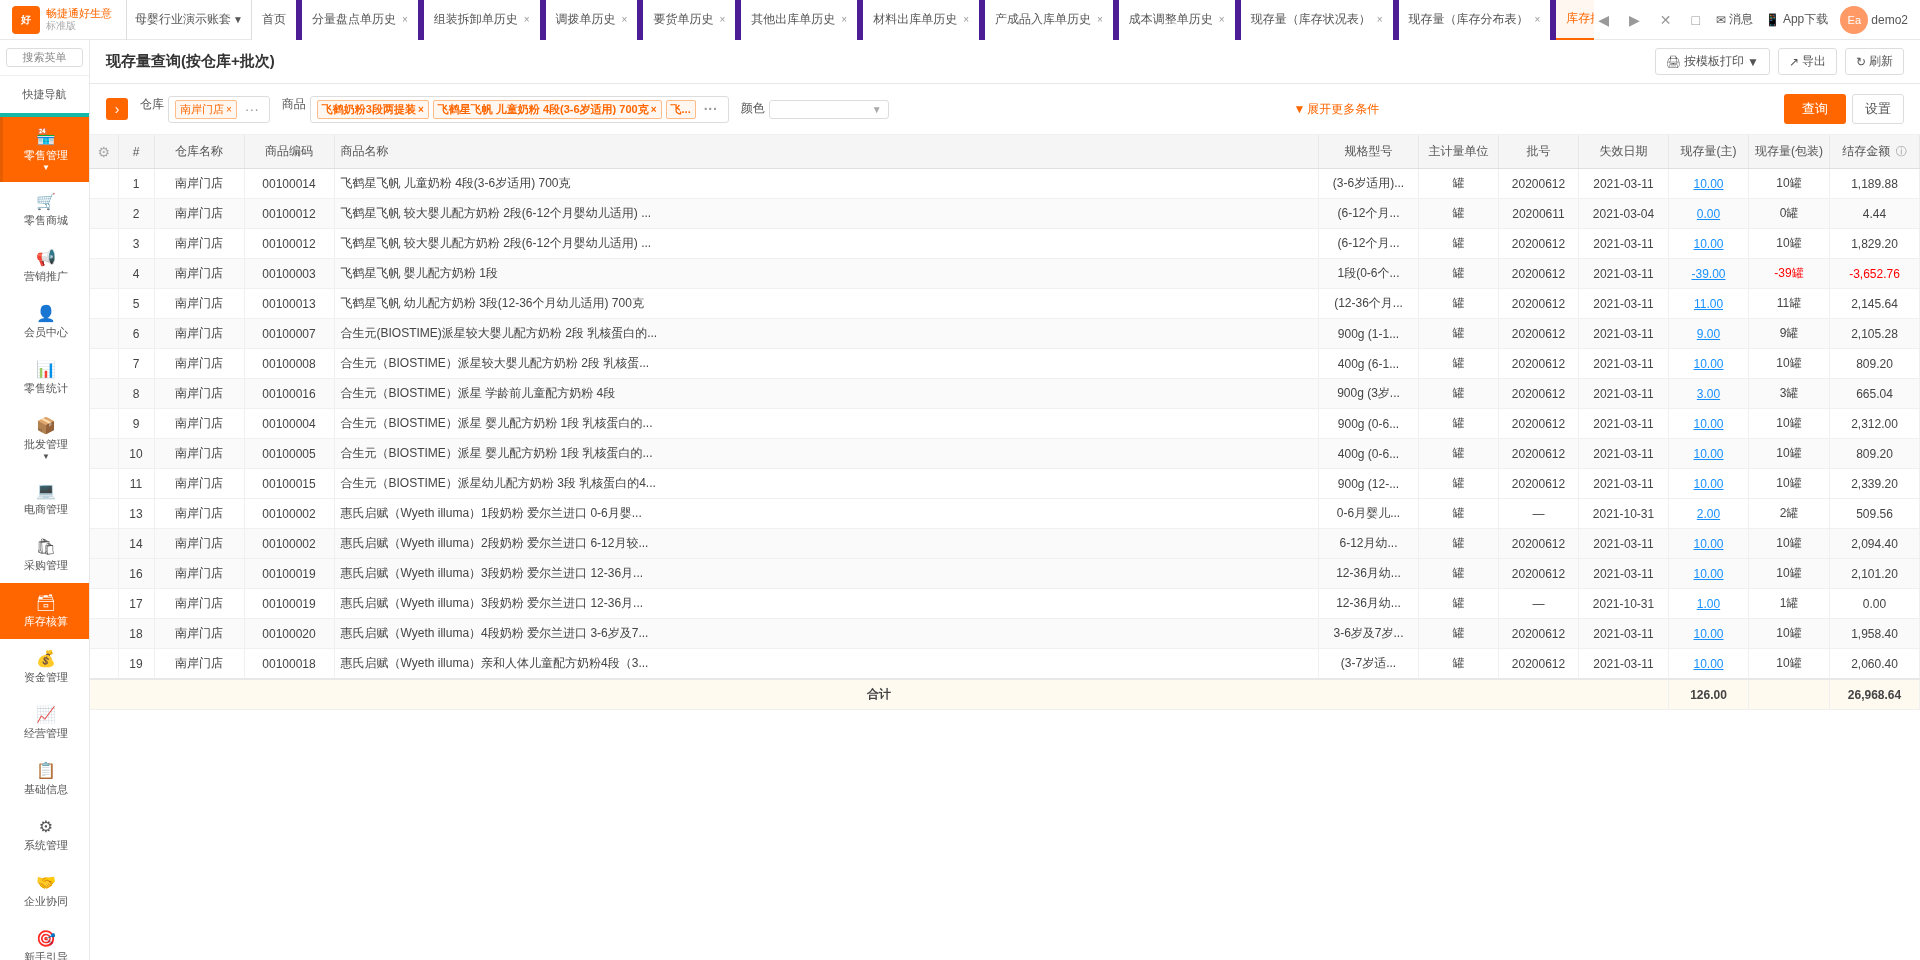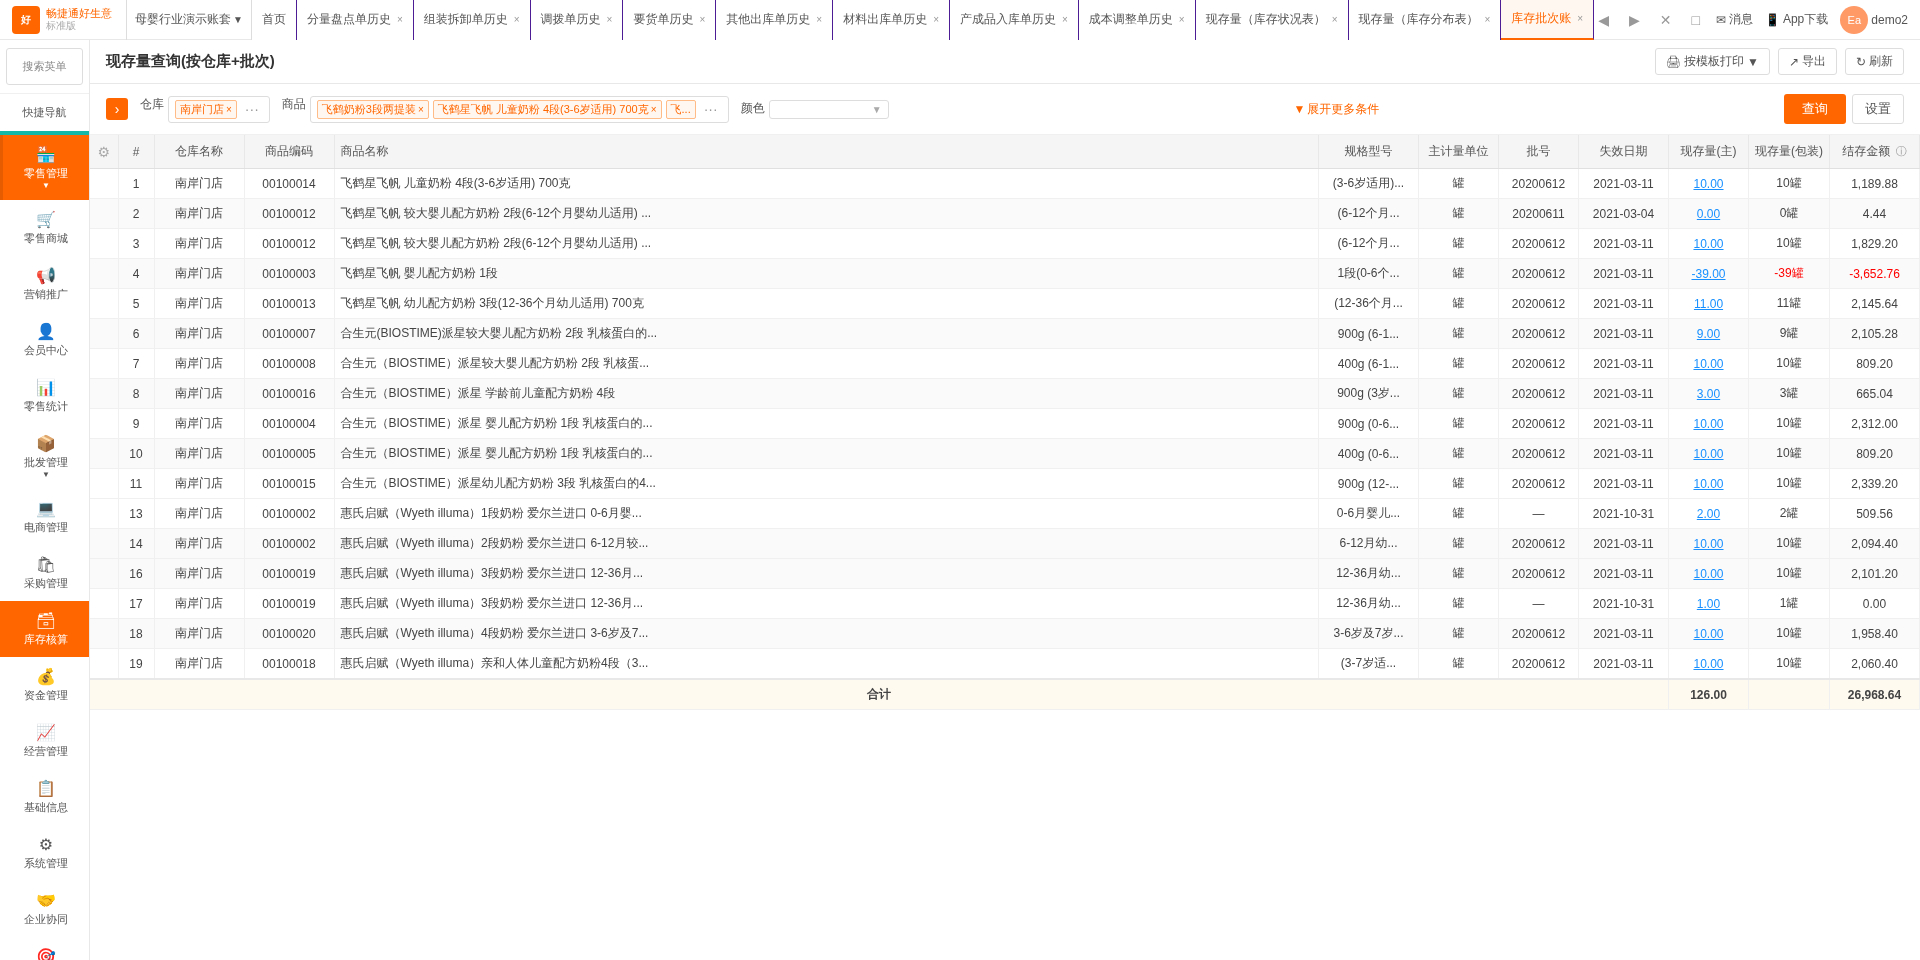--- a/index.html
+++ b/index.html
@@ -9,37 +9,37 @@
     .top-bar {
       display: flex; align-items: center; background: #fff; height: 40px;
       border-bottom: 1px solid #e8e8e8; padding: 0 12px; justify-content: space-between;
     }
     .logo-area { display: flex; align-items: center; gap: 6px; min-width: 90px; }
     .logo-icon { width: 28px; height: 28px; background: #ff6600; border-radius: 4px; display: flex; align-items: center; justify-content: center; color: #fff; font-size: 10px; font-weight: bold; }
     .logo-text { font-size: 11px; color: #ff6600; line-height: 1.2; }
     .tabs-area { display: flex; align-items: center; flex: 1; overflow: hidden; height: 40px; }
     .tab-item {
       display: flex; align-items: center; padding: 4px 10px; height: 40px;
-      border-right: 1px solid #4c1d95; white-space: nowrap; font-size: 12px;
+      border-right: 6px solid #4c1d95; white-space: nowrap; font-size: 12px;
       cursor: pointer; color: #555; background: #fff; position: relative;
     }
     .tab-item.active { background: #fff7f0; color: #ff6600; border-bottom: 2px solid #ff6600; }
     .tab-item .tab-close { margin-left: 6px; color: #999; font-size: 10px; cursor: pointer; }
     .top-right { display: flex; align-items: center; gap: 12px; font-size: 12px; color: #555; }
     .top-right-item { display: flex; align-items: center; gap: 3px; cursor: pointer; }
     .avatar { width: 28px; height: 28px; border-radius: 50%; background: #ff9966; display: flex; align-items: center; justify-content: center; color: #fff; font-size: 11px; }
     .tab-nav-btn { padding: 0 4px; cursor: pointer; color: #999; font-size: 14px; }
 
     
     .main-layout { display: flex; height: 920px; }
 
     
     .sidebar { width: 90px; background: #fff; border-right: 1px solid #e8e8e8; display: flex; flex-direction: column; }
     .sidebar-search { padding: 8px 6px; border-bottom: 1px solid #f0f0f0; }
-    .sidebar-search-btn { width: 100%; padding: 10px; background: #fff; border: 1px solid #ddd; border-radius: 3px; font-size: 11px; color: #888; cursor: pointer; text-align: center; }
+    .sidebar-search-btn { width: 100%; padding: 1px; background: #fff; border: 1px solid #ddd; border-radius: 3px; font-size: 11px; color: #888; cursor: pointer; text-align: center; }
     .sidebar-nav { padding: 6px 0; border-bottom: 4px solid #14b8a6; }
     .sidebar-nav-btn { width: 100%; padding: 5px; font-size: 11px; color: #555; cursor: pointer; text-align: center; background: none; border: none; }
     .sidebar-menu { flex: 1; overflow-y: auto; }
     .sidebar-menu-item {
       display: flex; align-items: center; justify-content: center; flex-direction: column;
       padding: 10px 4px; cursor: pointer; font-size: 11px; color: #555; border-left: 3px solid transparent;
     }
     .sidebar-menu-item.active { background: #ff6600; color: #fff; border-left: 3px solid #e65c00; }
     .sidebar-menu-item .menu-icon { font-size: 16px; margin-bottom: 2px; }
     .sidebar-menu-item .menu-expand { font-size: 8px; color: inherit; }
@@ -253,21 +253,21 @@
             <span class="filter-tag">
               <span>南岸门店</span>
               <span class="filter-tag-close">×</span>
             </span>
             <span class="ellipsis-btn">···</span>
           </div>
         </div>
 
         <div class="filter-item">
           <span class="filter-label">商品</span>
-          <div class="filter-input" style="min-width:320px;">
+          <div class="filter-input" style="min-width:320px;font-weight:bold;">
             <span class="filter-tag">
               <span>飞鹤奶粉3段两提装</span>
               <span class="filter-tag-close">×</span>
             </span>
             <span class="filter-tag">
               <span>飞鹤星飞帆 儿童奶粉 4段(3-6岁适用) 700克</span>
               <span class="filter-tag-close">×</span>
             </span>
             <span class="filter-tag">
               <span>飞...</span>
@@ -385,21 +385,21 @@
       <td class="col-qty link ">11.00</td>
       <td class="col-pkg ">11罐</td>
       <td class="col-amount ">2,145.64</td>
     </tr>
             <tr class="alt">
       <td class="col-check"></td>
       <td class="col-index">6</td>
       <td class="col-warehouse">南岸门店</td>
       <td class="col-code">00100007</td>
       <td class="col-name text-left">合生元(BIOSTIME)派星较大婴儿配方奶粉 2段 乳核蛋白的...</td>
-      <td class="col-spec">900g (6-1...</td>
+      <td class="col-spec">900g (1-1...</td>
       <td class="col-unit">罐</td>
       <td class="col-batch">20200612</td>
       <td class="col-expire">2021-03-11</td>
       <td class="col-qty link ">9.00</td>
       <td class="col-pkg ">9罐</td>
       <td class="col-amount ">2,105.28</td>
     </tr>
             <tr>
       <td class="col-check"></td>
       <td class="col-index">7</td>

